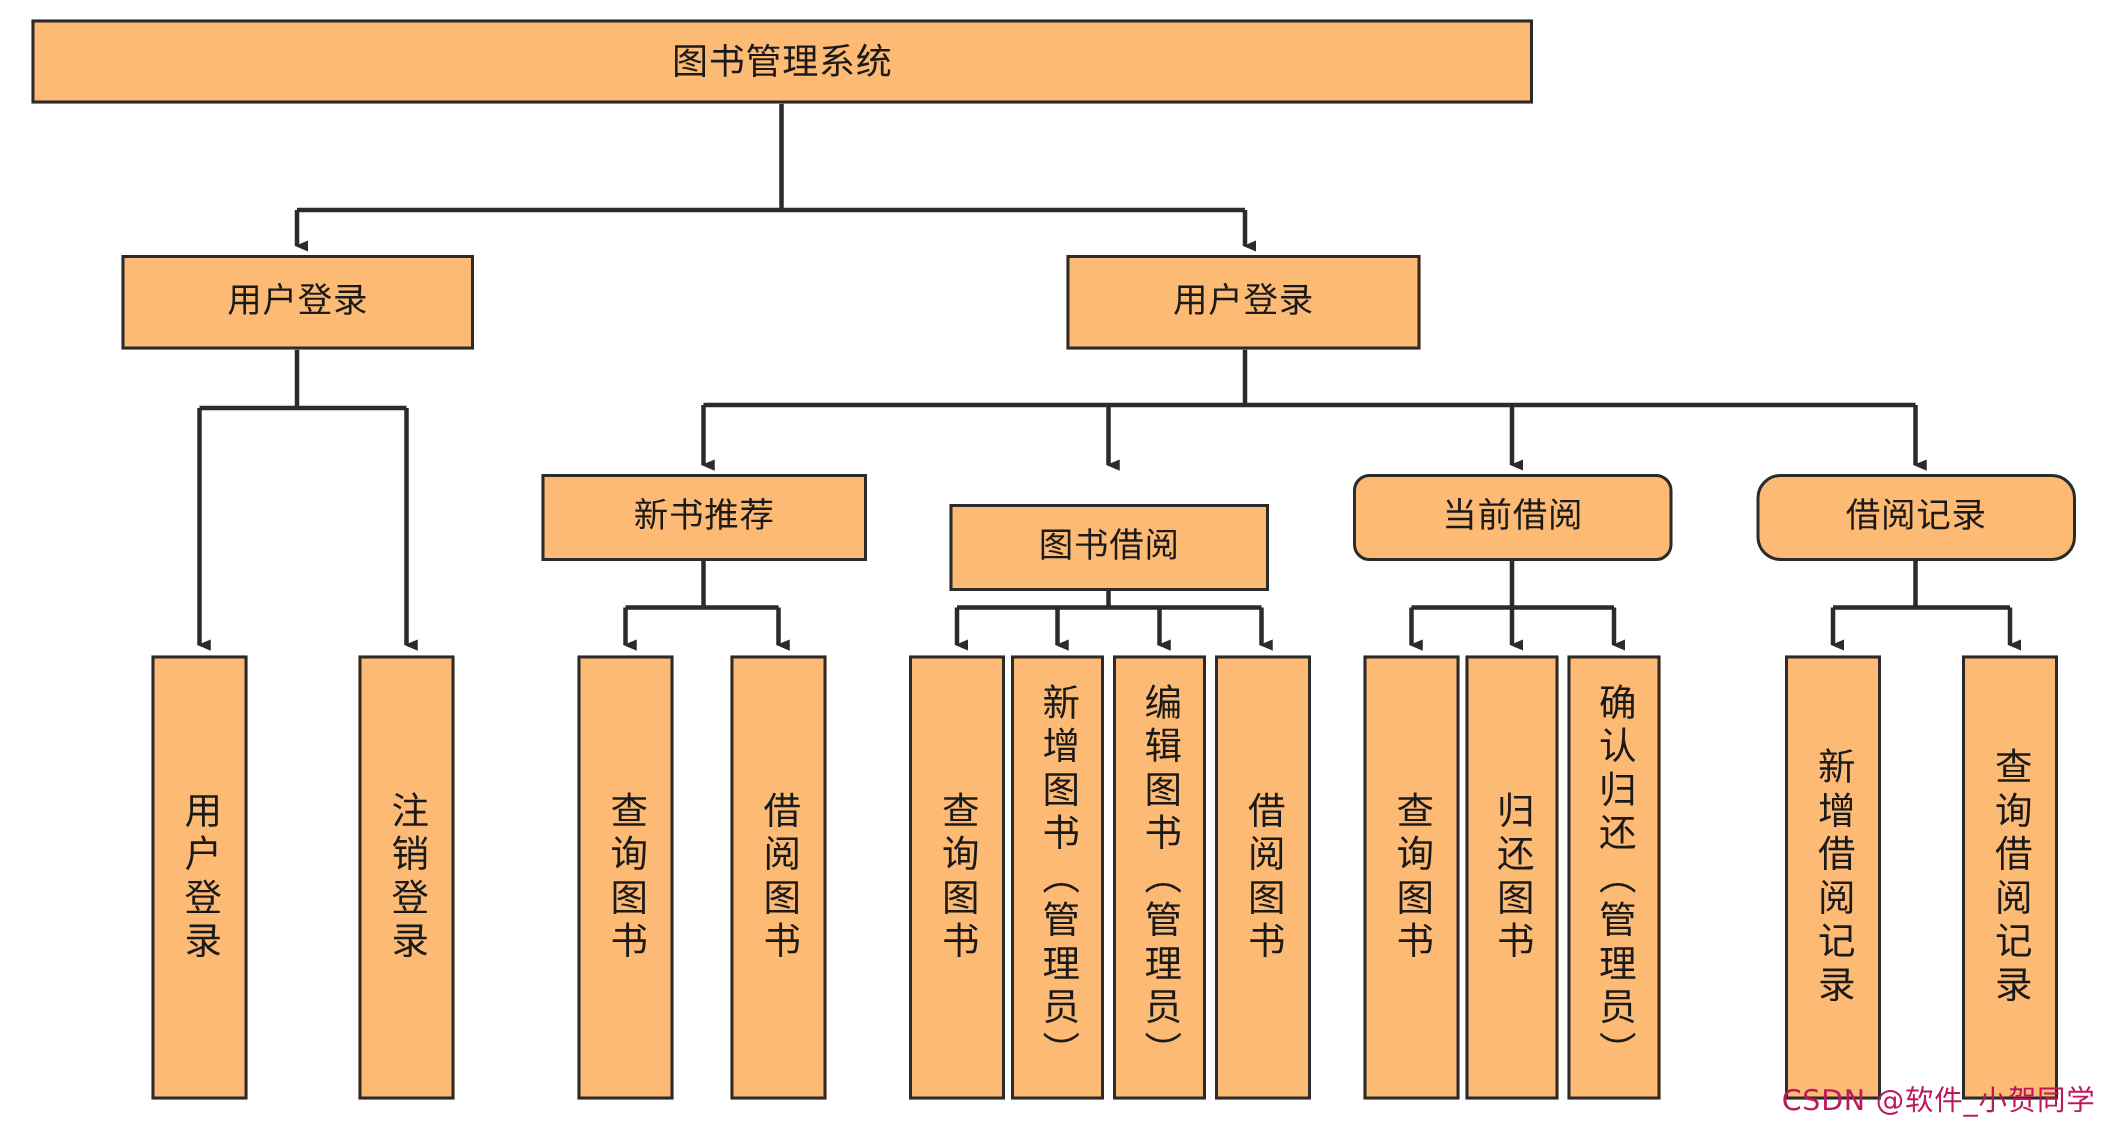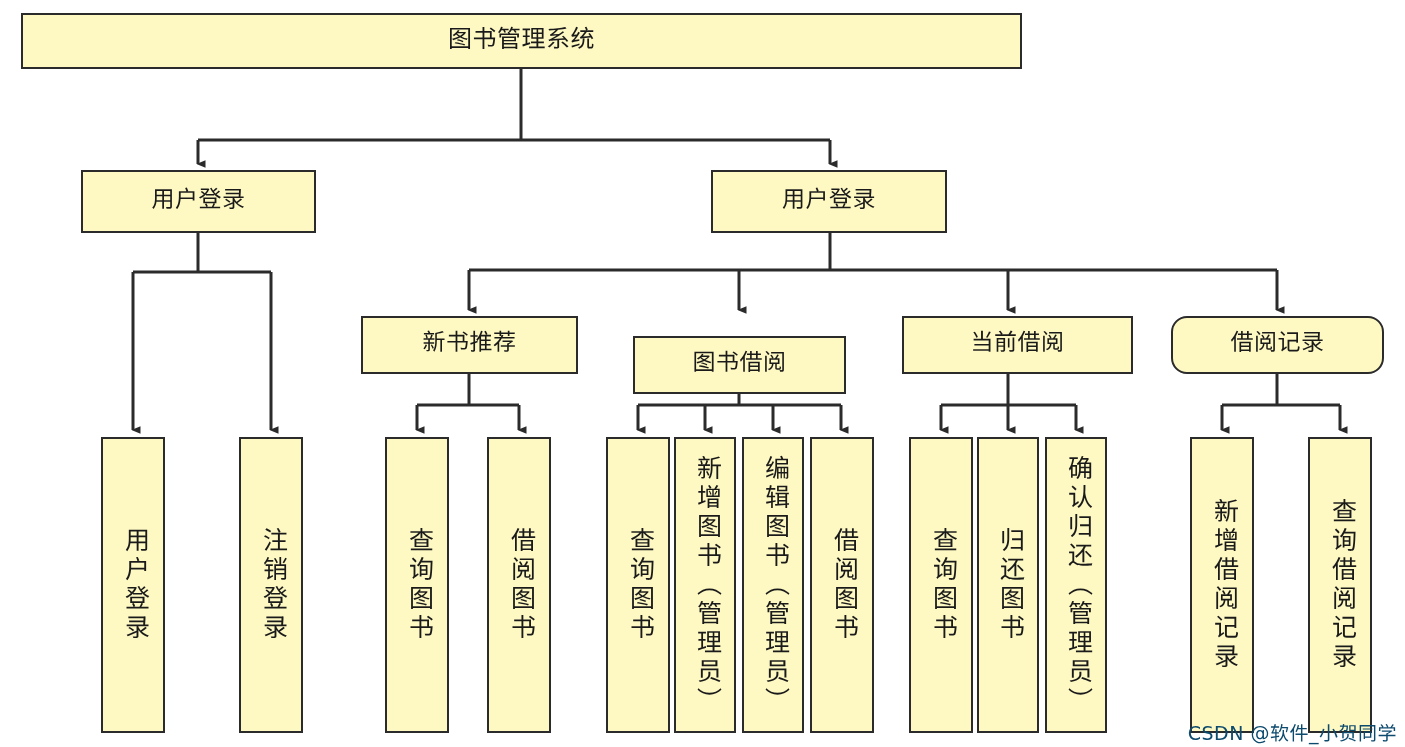--- a/index.html
+++ b/index.html
@@ -16,27 +16,26 @@
     background:#ffffff;
   }
   #edges{
     position:absolute;left:0;top:0;
     width:1405px;height:747px;
     pointer-events:none;
   }
   .node{
     position:absolute;
     box-sizing:border-box;
-    background:#fef9c3;
+    background:#fdba74;
     border:2.5px solid #2b2b2b;
     display:flex;
     align-items:center;
     justify-content:center;
     color:#1a1a1a;
-    font-family:Liberation Mono, monospace;
   }
   .node .label{
     display:block;
     white-space:nowrap;
     line-height:1.18;
     letter-spacing:0.5px;
   }
   
   .node.horiz .label{
     font-size:23px;
@@ -56,21 +55,21 @@
     line-height:1.0;
     letter-spacing:4px;
     white-space:nowrap;
     text-align:center;
   }
   #watermark{
     position:absolute;
     right:8px;
     bottom:2px;
     font-size:19px;
-    color:#0c4a6e;
+    color:#be185d;
     font-family:"DejaVu Sans","Liberation Sans",sans-serif;
     white-space:nowrap;
     letter-spacing:0.5px;
   }
 </style>
 </head>
 <body>
 
 <div id="diagram">
 
@@ -138,21 +137,21 @@
   </div>
 
   <div class="node horiz" style="left:361px;top:316px;width:217px;height:58px;text-align:right;">
     <span class="label">新书推荐</span>
   </div>
 
   <div class="node horiz" style="left:633px;top:336px;width:213px;height:58px;">
     <span class="label">图书借阅</span>
   </div>
 
-  <div class="node horiz" style="left:902px;top:316px;width:231px;height:58px;">
+  <div class="node horiz" style="left:902px;top:316px;width:213px;height:58px;border-radius:11px;">
     <span class="label">当前借阅</span>
   </div>
 
   <div class="node horiz" style="left:1171px;top:316px;width:213px;height:58px;border-radius:16px;">
     <span class="label">借阅记录</span>
   </div>
 
   <div class="node vert" style="left:101px;top:437px;width:64px;height:296px;">
     <span class="label">用户登录</span>
   </div>

